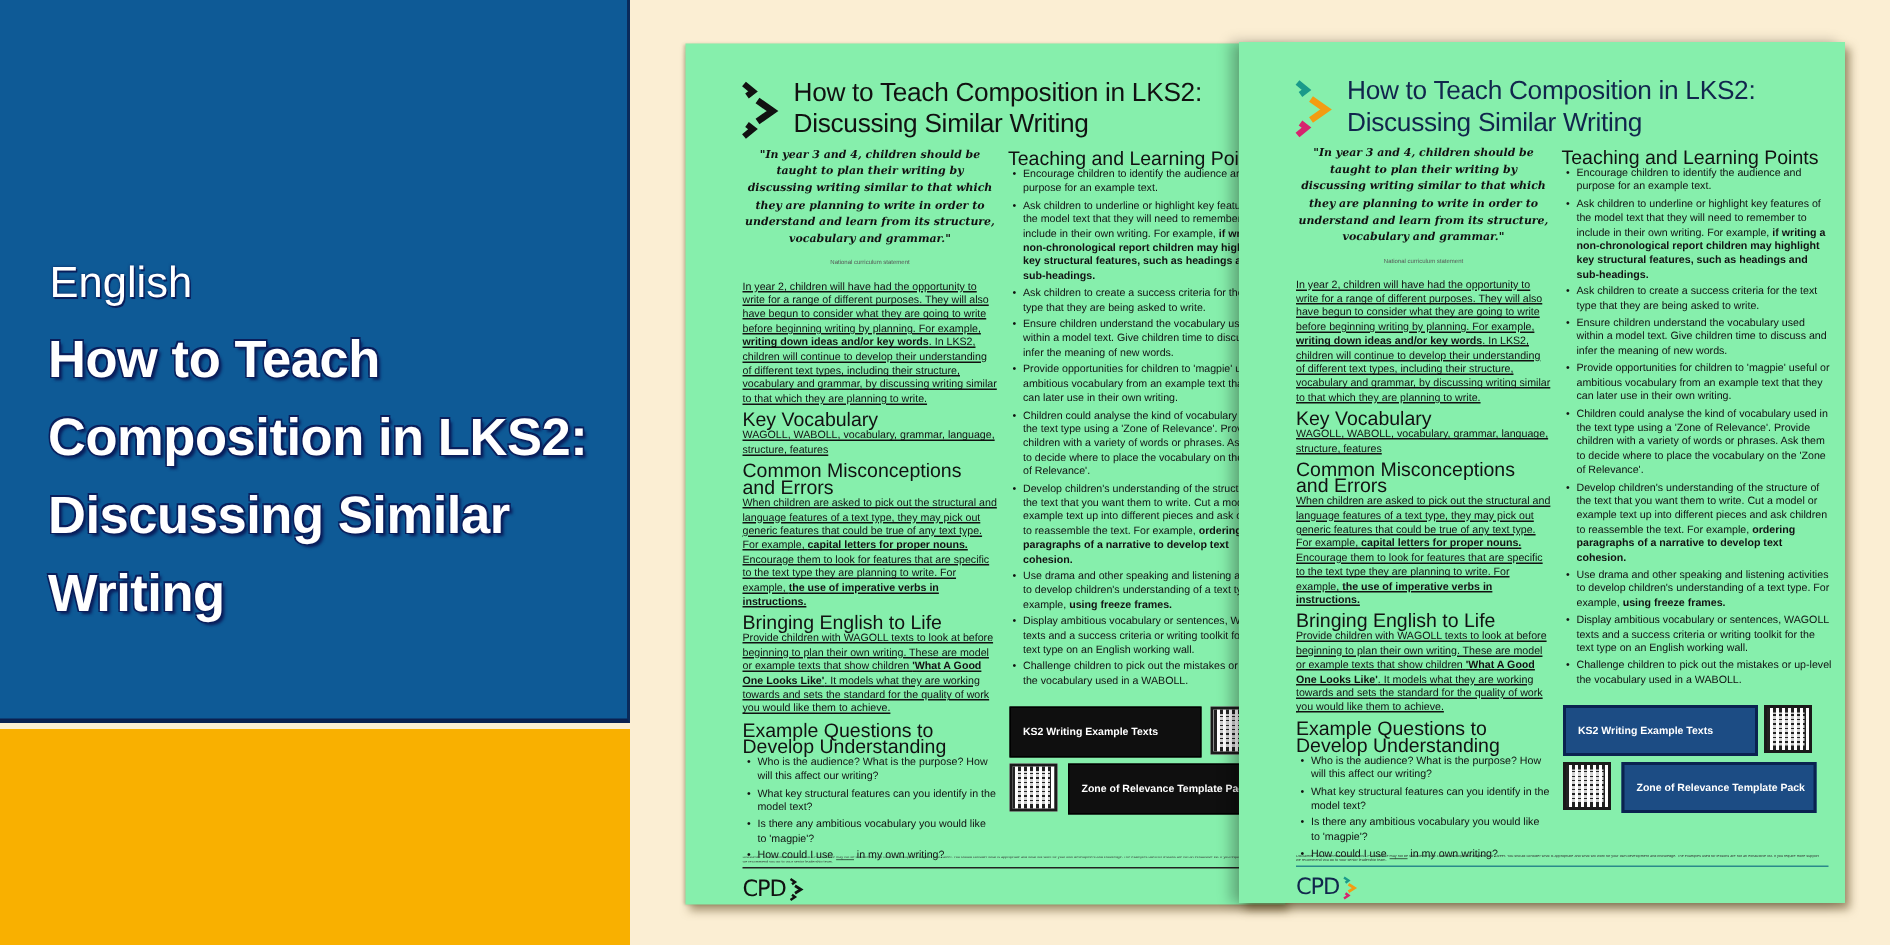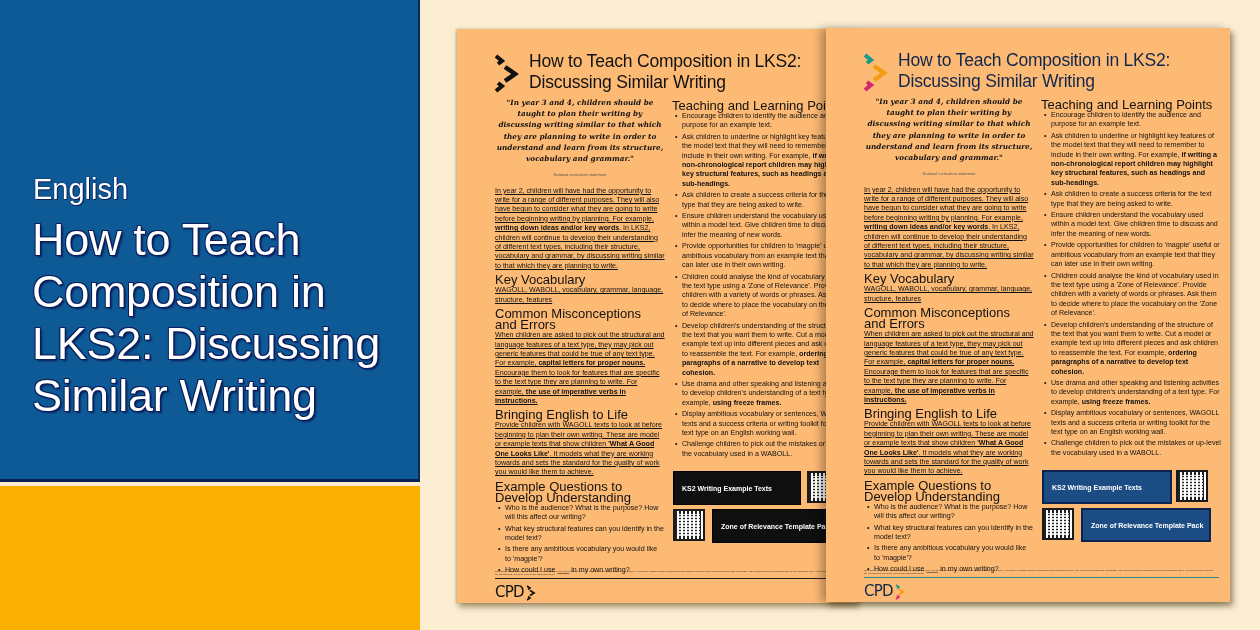--- a/index.html
+++ b/index.html
@@ -3,23 +3,23 @@
 <meta charset="utf-8">
 <style>
   * { box-sizing: border-box; margin: 0; padding: 0; }
   html, body { width: 1260px; height: 630px; overflow: hidden; }
   body { background: #fbeed3; font-family: "Liberation Sans", sans-serif; position: relative; }
 
   .left-panel { position: absolute; left: 0; top: 0; width: 420px; height: 630px; }
   .blue-block { position: absolute; left: 0; top: 0; width: 420px; height: 482px; background: #0e5a96; border-right: 2px solid #0a2a5a; border-bottom: 3px solid #0a2050; }
   .yellow-block { position: absolute; left: 0; top: 486px; width: 420px; height: 144px; background: #f9b000; }
   .subject { position: absolute; left: 33px; top: 173px; color: #fff; font-size: 29px; font-family: "Liberation Sans", sans-serif; text-shadow: 0 0 2px #0a1f5c, 1px 1px 0 #0a1f5c; }
-  .title { position: absolute; left: 32px; top: 214px; width: 380px; color: #fff; font-size: 45px; font-weight: normal; line-height: 52px; letter-spacing: -0.3px; text-shadow: -1px -1px 0 #0a1f5c, 1px -1px 0 #0a1f5c, -1px 1px 0 #0a1f5c, 1px 1px 0 #0a1f5c, 2px 2px 2px #0a1f5c; }
+  .title { position: absolute; left: 32px; top: 214px; width: 380px; color: #fff; font-size: 35px; font-weight: bold; line-height: 52px; letter-spacing: -0.3px; text-shadow: -1px -1px 0 #0a1f5c, 1px -1px 0 #0a1f5c, -1px 1px 0 #0a1f5c, 1px 1px 0 #0a1f5c, 2px 2px 2px #0a1f5c; }
 
-  .page { position: absolute; background: #fdba74; box-shadow: 2px 4px 6px rgba(90,70,30,0.55), -1px 0 2px rgba(90,70,30,0.3); overflow: hidden; }
+  .page { position: absolute; background: #86efac; box-shadow: 2px 4px 6px rgba(90,70,30,0.55), -1px 0 2px rgba(90,70,30,0.3); overflow: hidden; }
   .page-back { left: 457px; top: 29px; width: 400px; height: 574px; }
   .page-front { left: 826px; top: 28px; width: 404px; height: 574px; box-shadow: -6px 0 8px rgba(0,0,0,0.25), 3px 4px 6px rgba(90,70,30,0.6); }
 
   .doc-header { position: absolute; left: 36px; top: 22px; display: flex; align-items: flex-start; }
   .doc-logo { width: 30px; height: 40px; margin-right: 6px; margin-top: 2px; }
   .doc-title { font-size: 17.5px; line-height: 21px; color: #111; font-weight: normal; letter-spacing: -0.2px; }
   .page-front .doc-title { color: #11264d; }
 
   .col-left { position: absolute; left: 38px; top: 68px; width: 170px; font-size: 7.1px; line-height: 9.4px; color: #111; }
   .col-right { position: absolute; left: 215px; top: 68px; width: 180px; font-size: 7.1px; line-height: 9.4px; color: #111; }

